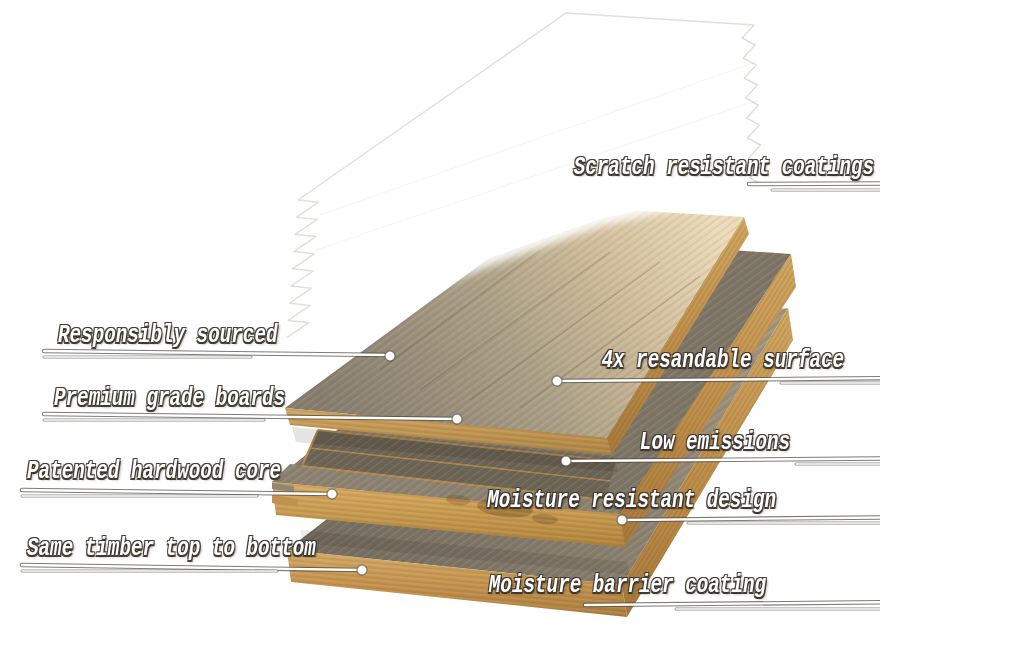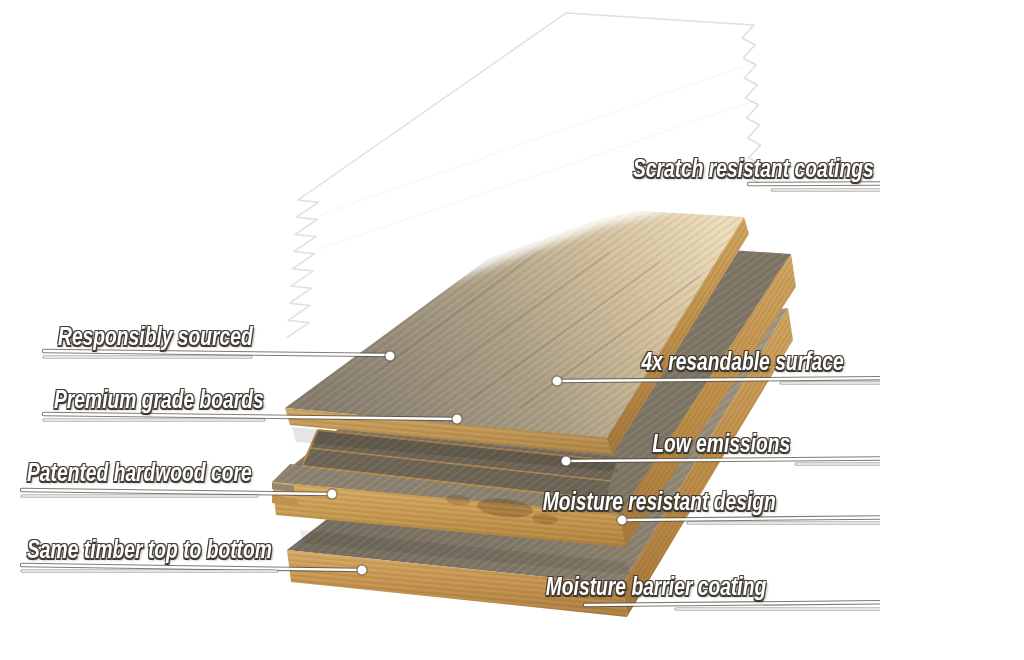--- a/index.html
+++ b/index.html
@@ -1,17 +1,17 @@
 <!DOCTYPE html>
 <html><head>
 <meta charset="utf-8">
 <style>
   html,body{margin:0;padding:0;background:#ffffff;}
   .stage{position:relative;width:880px;height:660px;background:#ffffff;overflow:hidden;
-         font-family:Liberation Sans, sans-serif;}
+         font-family:Liberation Mono, monospace;}
   .stage svg{position:absolute;left:0;top:0;}
   .callout{position:absolute;white-space:nowrap;font-style:italic;font-weight:700;
            font-size:25px;line-height:30px;color:#ffffff;
            text-shadow:-1.5px -1px 0 rgba(62,56,48,.85), 1.5px -1px 0 rgba(62,56,48,.85),
                        -1.5px 1.5px 0 rgba(62,56,48,.85), 1.5px 1.5px 0 rgba(62,56,48,.85),
                        0 -1.5px 0 rgba(62,56,48,.85), 0 1.5px 0 rgba(62,56,48,.85),
                        2px 2px 3px rgba(50,45,38,.55);}
   .callout.left{transform:scaleX(.77);transform-origin:0 0;}
   .callout.right{transform:scaleX(.77);transform-origin:100% 0;}
 </style>

